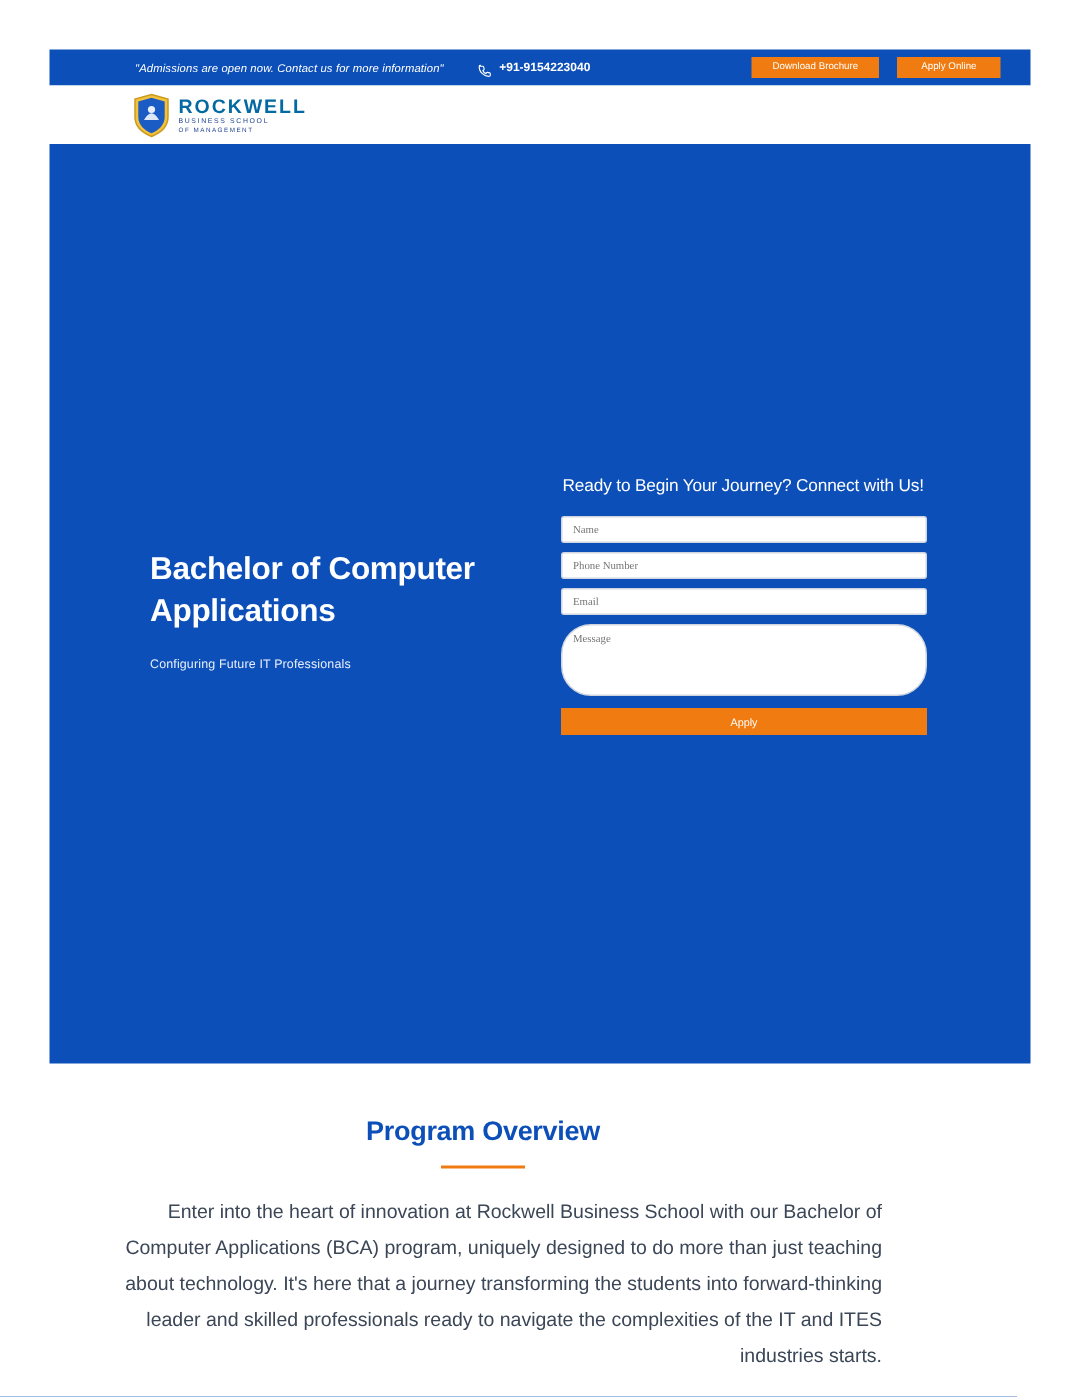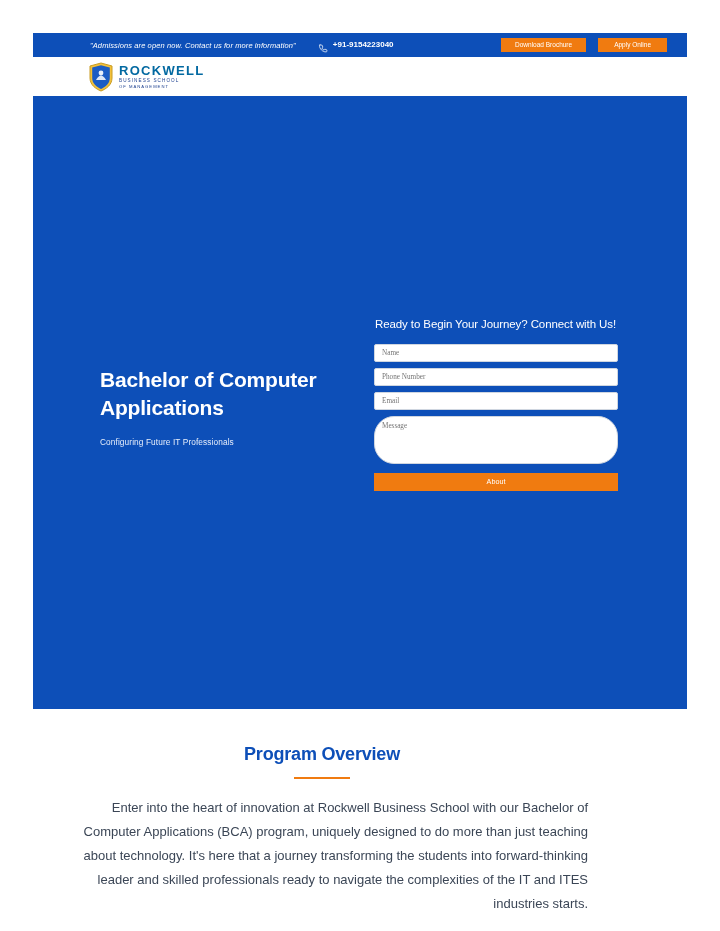--- a/index.html
+++ b/index.html
@@ -308,21 +308,21 @@
       <h1 class="hero-title">Bachelor of Computer Applications</h1>
       <div class="hero-sub">Configuring Future IT Professionals</div>
     </div>
 
     <div class="form-wrap">
       <div class="form-heading">Ready to Begin Your Journey? Connect with Us!</div>
       <input class="field" type="text" placeholder="Name" style="">
       <input class="field" type="text" placeholder="Phone Number" style="">
       <input class="field" type="text" placeholder="Email" style="">
       <textarea class="field" placeholder="Message" style=""></textarea>
-      <button class="send-btn">About</button>
+      <button class="send-btn">Apply</button>
     </div>
   </div>
 
   <div class="overview">
     <h2 class="overview-title">Program Overview</h2>
     <div class="overview-rule"></div>
     <p class="overview-body">Enter into the heart of innovation at Rockwell Business School with our Bachelor of Computer Applications (BCA) program, uniquely designed to do more than just teaching about technology. It's here that a journey transforming the students into forward-thinking leader and skilled professionals ready to navigate the complexities of the IT and ITES industries starts.</p>
   </div>
 
 </div>

